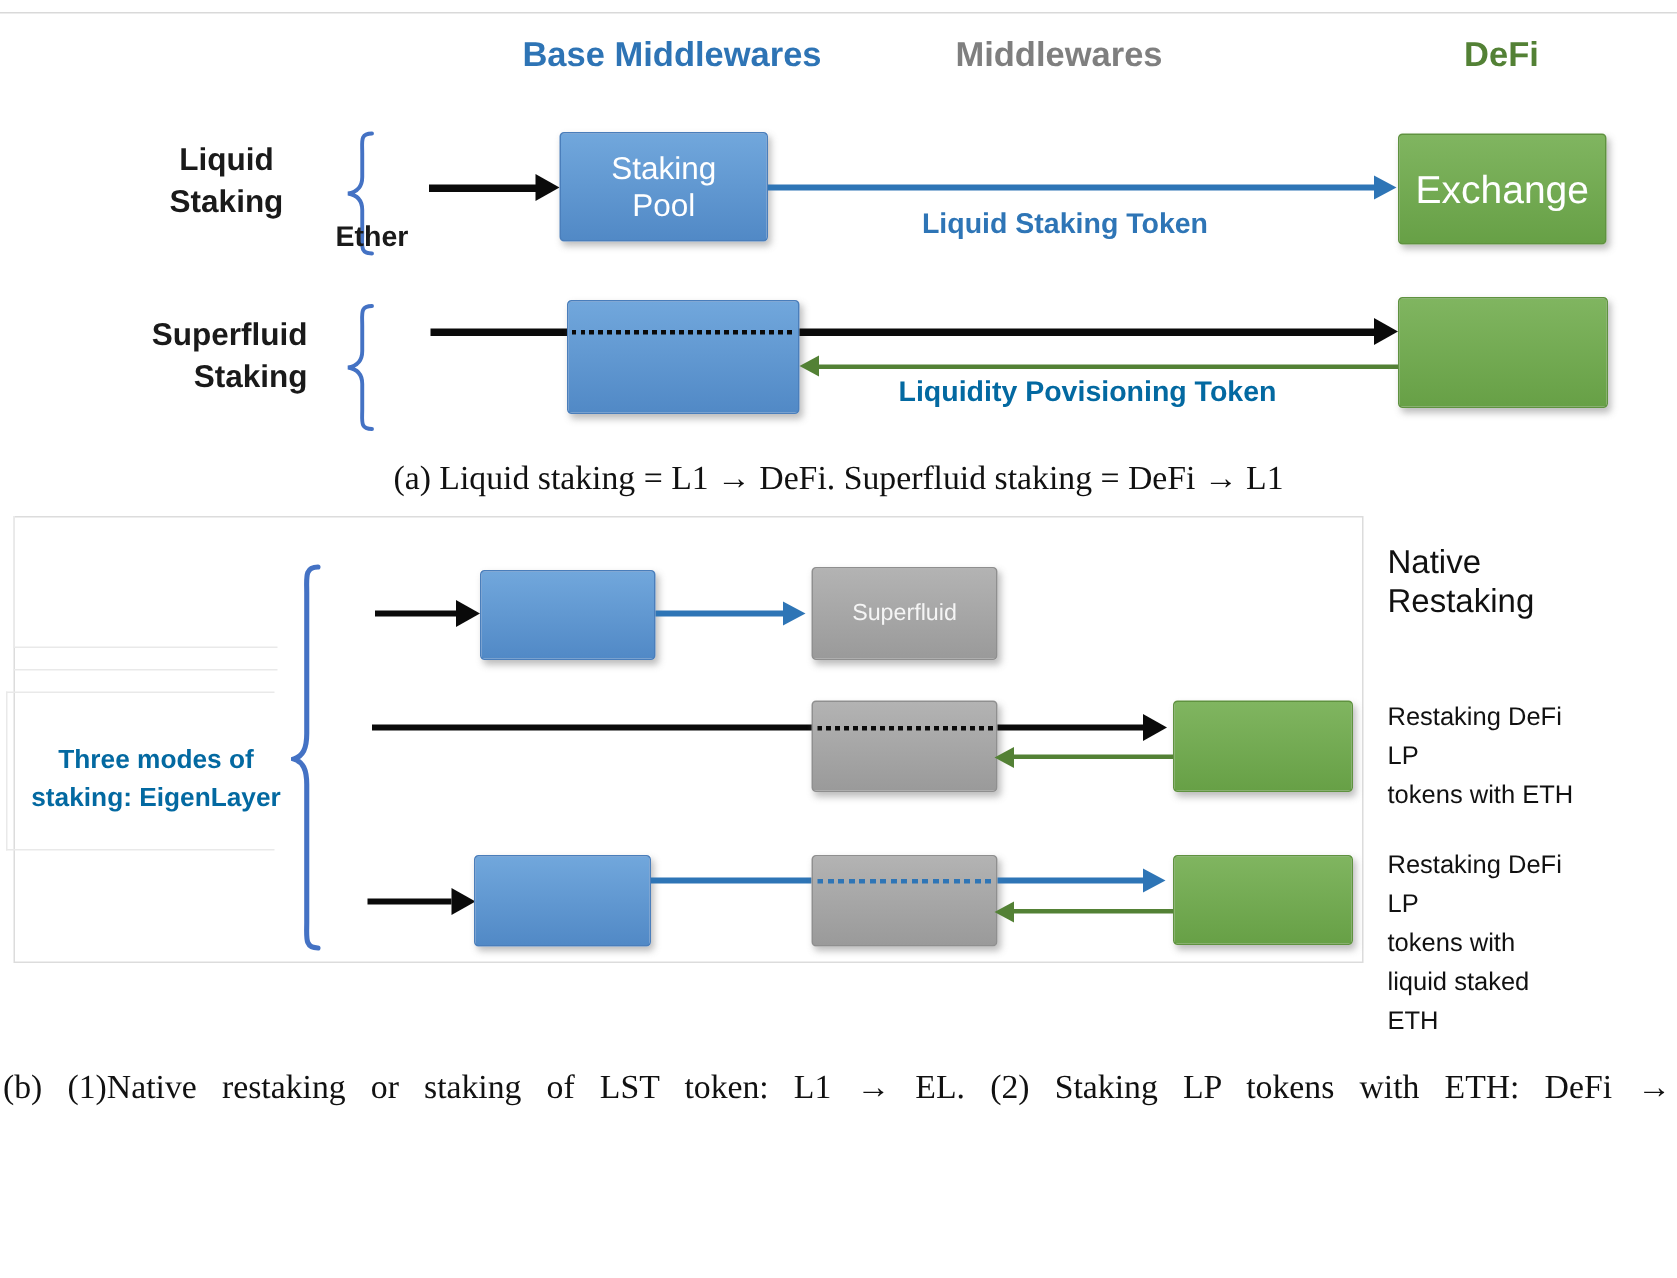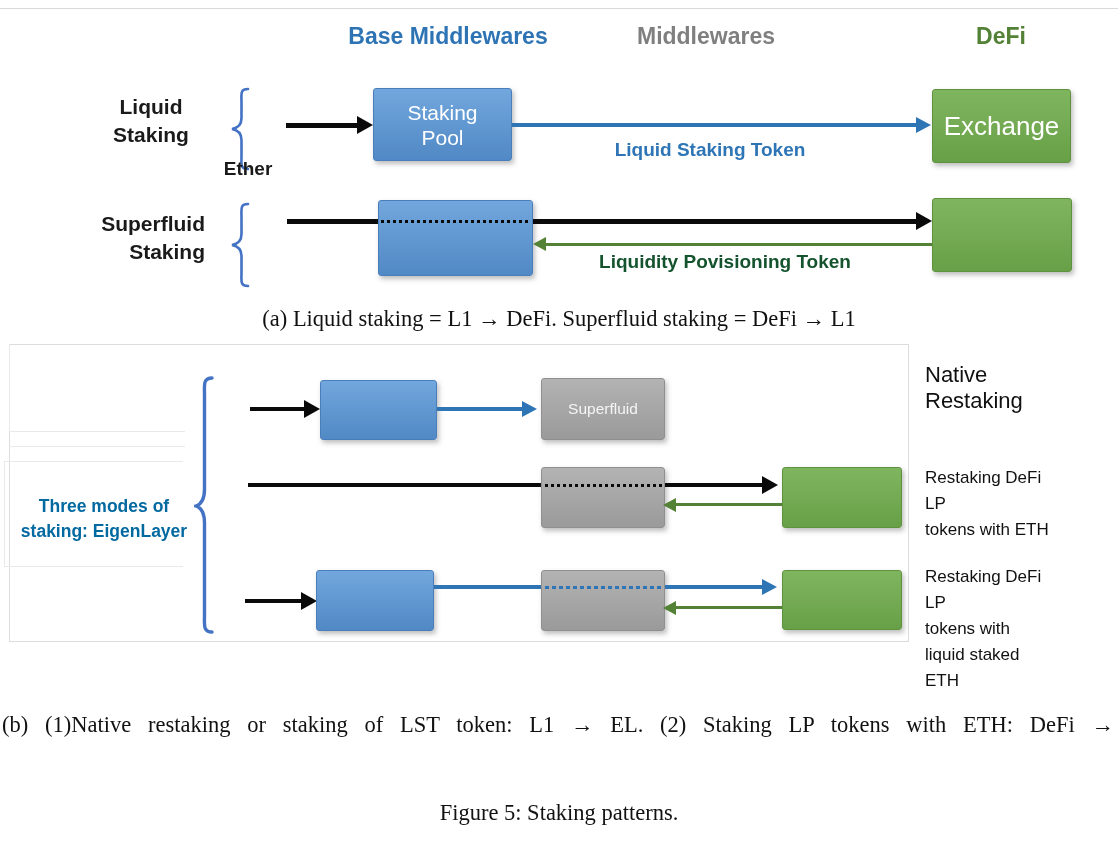--- a/index.html
+++ b/index.html
@@ -43,21 +43,21 @@
 
   <div class="abs bold center pre" style="left:76px;top:93px;width:150px;font-size:21px;line-height:28px;color:#1a1a1a;">Liquid
 Staking</div>
 
   <svg class="abs" style="left:228px;top:87px;" width="22" height="84" viewBox="0 0 22 84">
     <path d="M 20 2 C 12 2 13.5 7 13.5 15 L 13.5 31 C 13.5 38 10 41 4 42 C 10 43 13.5 46 13.5 53 L 13.5 69 C 13.5 77 12 82 20 82" fill="none" stroke="#4472C4" stroke-width="2.6" stroke-linecap="round"></path>
   </svg>
 
   <div class="ln ln-black" style="left:286px;top:123px;width:73px;height:5px;"></div>
   <div class="ar ar-black-r" style="left:357px;top:116px;"></div>
-  <div class="abs bold center" style="left:212px;top:148px;width:72px;font-size:19px;color:#1a1a1a;margin-top:10px;">Ether</div>
+  <div class="abs bold center" style="left:212px;top:148px;width:72px;font-size:19px;color:#1a1a1a;">Ether</div>
 
   <div class="box box-blue" style="left:373px;top:88px;width:139px;height:73px;">
     <div class="center" style="font-size:21px;line-height:25px;width:90px;">Staking Pool</div>
   </div>
 
   <div class="ln ln-blue" style="left:512px;top:123px;width:404px;height:4px;"></div>
   <div class="ar ar-blue-r" style="left:916px;top:117px;"></div>
   <div class="abs bold center" style="left:605px;top:139px;width:210px;font-size:19px;color:#2E75B6;">Liquid Staking Token</div>
 
   <div class="box box-green" style="left:932px;top:89px;width:139px;height:74px;">
@@ -72,21 +72,21 @@
   </svg>
 
   <div class="ln ln-black" style="left:287px;top:219px;width:91px;height:5px;"></div>
   <div class="box box-blue" style="left:378px;top:200px;width:155px;height:76px;"></div>
   <div class="dot-black" style="left:381px;top:220px;width:149px;"></div>
   <div class="ln ln-black" style="left:533px;top:219px;width:383px;height:5px;"></div>
   <div class="ar ar-black-r" style="left:916px;top:212px;"></div>
 
   <div class="ar ar-green-l" style="left:533px;top:237px;"></div>
   <div class="ln ln-green" style="left:546px;top:243px;width:386px;height:3px;"></div>
-  <div class="abs bold center" style="left:585px;top:251px;width:280px;font-size:19px;color:#14532d;">Liquidity Povisioning Token</div>
+  <div class="abs bold center" style="left:585px;top:251px;width:280px;font-size:19px;color:#0369a1;">Liquidity Povisioning Token</div>
 
   <div class="box box-green" style="left:932px;top:198px;width:140px;height:74px;"></div>
 
   <div class="abs serif center" style="left:0px;top:306px;width:1118px;font-size:22.5px;color:#111;">(a) Liquid staking = L1 → DeFi. Superfluid staking = DeFi → L1</div>
 
   <div class="abs" style="left:9px;top:344px;width:900px;height:298px;border:1px solid #dcdcdc;box-sizing:border-box;background:#fff;"></div>
 
   <div class="abs faint" style="left:9px;top:344px;width:176px;height:88px;border-top:none;border-right:none;"></div>
   <div class="abs" style="left:9px;top:446px;width:176px;height:1px;background:#e9e9e9;"></div>
   <div class="abs faint" style="left:4px;top:461px;width:179px;height:106px;border-right:none;"></div>
@@ -133,15 +133,14 @@
   <div class="ar ar-green-l" style="left:663px;top:601px;"></div>
   <div class="ln ln-green" style="left:676px;top:606px;width:106px;height:3px;"></div>
   <div class="abs pre" style="left:925px;top:564px;width:185px;font-size:17px;line-height:26px;color:#111;">Restaking DeFi
 LP
 tokens with
 liquid staked
 ETH</div>
 
   <div class="abs serif" style="left:2px;top:712px;width:1112px;font-size:22.5px;color:#111;text-align:justify;text-align-last:justify;">(b) (1)Native restaking or staking of LST token: L1 → EL. (2) Staking LP tokens with ETH: DeFi →</div>
 
-  <div class="abs serif center" style="left:0px;top:800px;width:1118px;font-size:22.5px;color:#111;">Figure 5: Staking patterns.</div>
 
 </div>
 
 </body></html>

